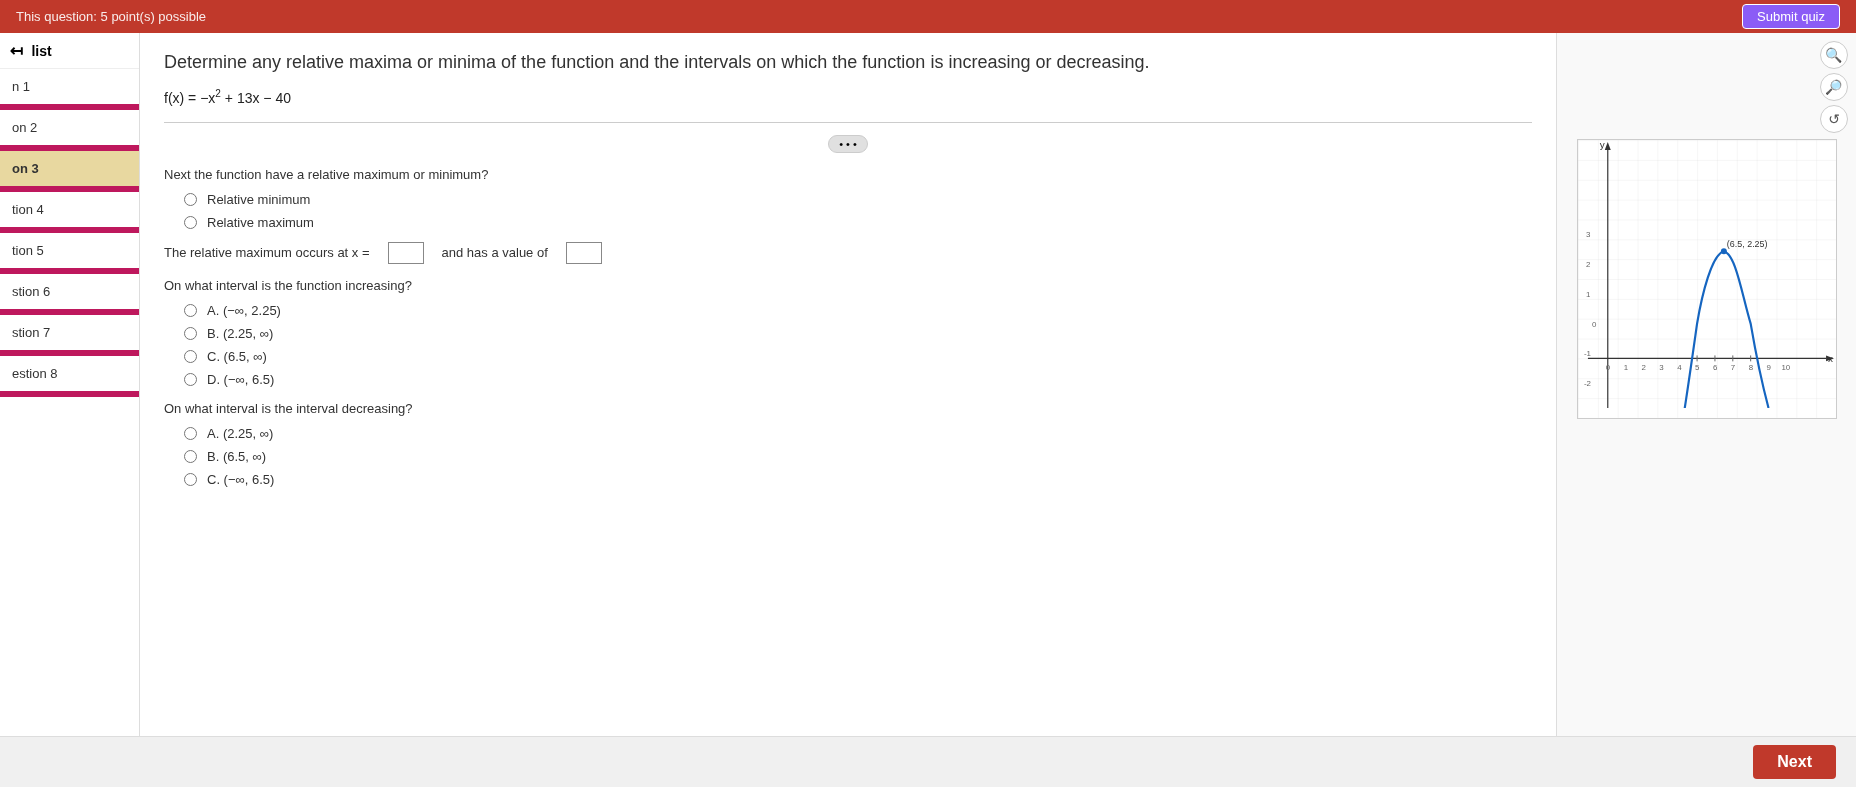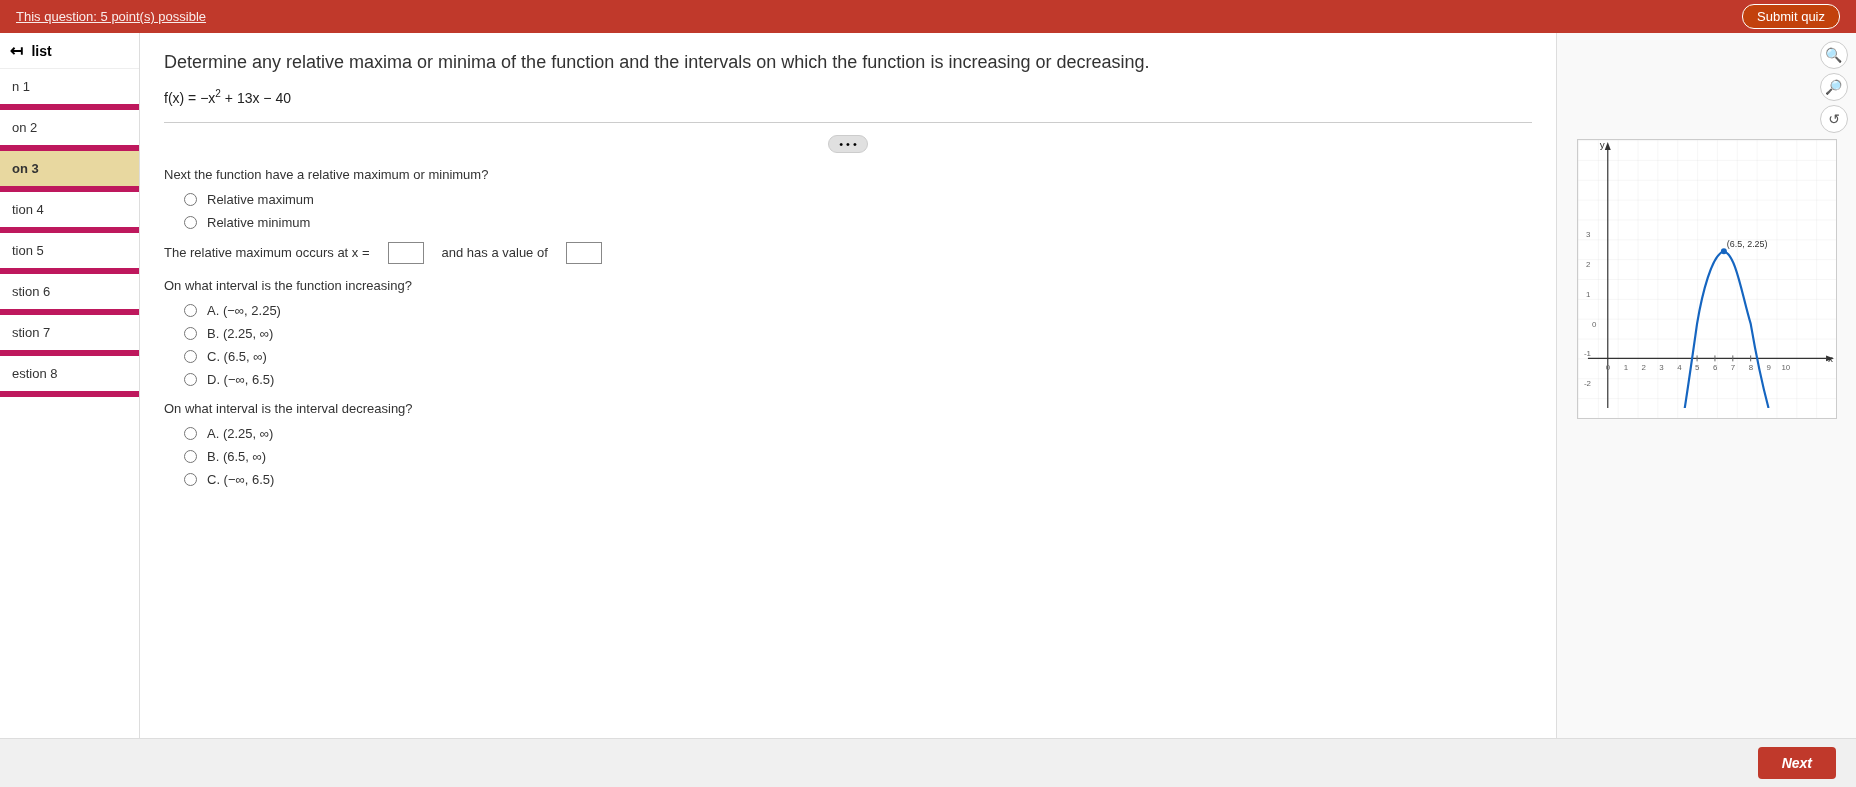--- a/index.html
+++ b/index.html
@@ -15,27 +15,27 @@
     
     .top-bar {
       background: #c0392b;
       color: white;
       display: flex;
       justify-content: space-between;
       align-items: center;
       padding: 4px 16px;
       min-height: 32px;
     }
-    .top-bar-left { font-size: 13px; opacity: 0.9; text-decoration: underline; }
+    .top-bar-left { font-size: 13px; opacity: 0.9; }
     .submit-quiz-btn {
-      background: #c2410c;
+      background: #8b5cf6;
       border: 1px solid white;
       color: white;
       padding: 4px 14px;
-      border-radius: 12px;
+      border-radius: 4px;
       cursor: pointer;
       font-size: 13px;
     }
 
     
     .main-layout {
       display: flex;
       flex: 1;
       overflow: hidden;
     }
@@ -195,24 +195,23 @@
       display: flex;
       justify-content: flex-end;
       padding: 8px 20px;
     }
     .next-btn {
       background: #c0392b;
       color: white;
       border: none;
       padding: 8px 24px;
       border-radius: 4px;
-      font-size: 14px;
+      font-size: 16px;
       cursor: pointer;
       font-weight: bold;
-      font-style: italic;
     }
 
     sup { font-size: 10px; }
 
     .expand-btn {
       background: #e0e0e0;
       border: 1px solid #ccc;
       border-radius: 12px;
       padding: 2px 10px;
       font-size: 11px;
@@ -257,26 +256,26 @@
         <span>f(x) = −x<sup>2</sup> + 13x − 40</span>
       </div>
 
       <hr class="divider">
 
       <button class="expand-btn">• • •</button>
 
       <div class="sub-question">Next the function have a relative maximum or minimum?</div>
 
       <label class="radio-option">
+        <input type="radio" name="maxmin" value="minimum" style="">
+        <span>Relative minimum</span>
+      </label>
+      <label class="radio-option">
         <input type="radio" name="maxmin" value="maximum" style="">
         <span>Relative maximum</span>
-      </label>
-      <label class="radio-option">
-        <input type="radio" name="maxmin" value="minimum" style="">
-        <span>Relative minimum</span>
       </label>
 
       <div class="inline-answer">
         <span>The relative maximum occurs at x =</span>
         <span class="answer-box"></span>
         <span>and has a value of</span>
         <span class="answer-box"></span>
       </div>
 
       <div class="sub-question">On what interval is the function increasing?</div>

